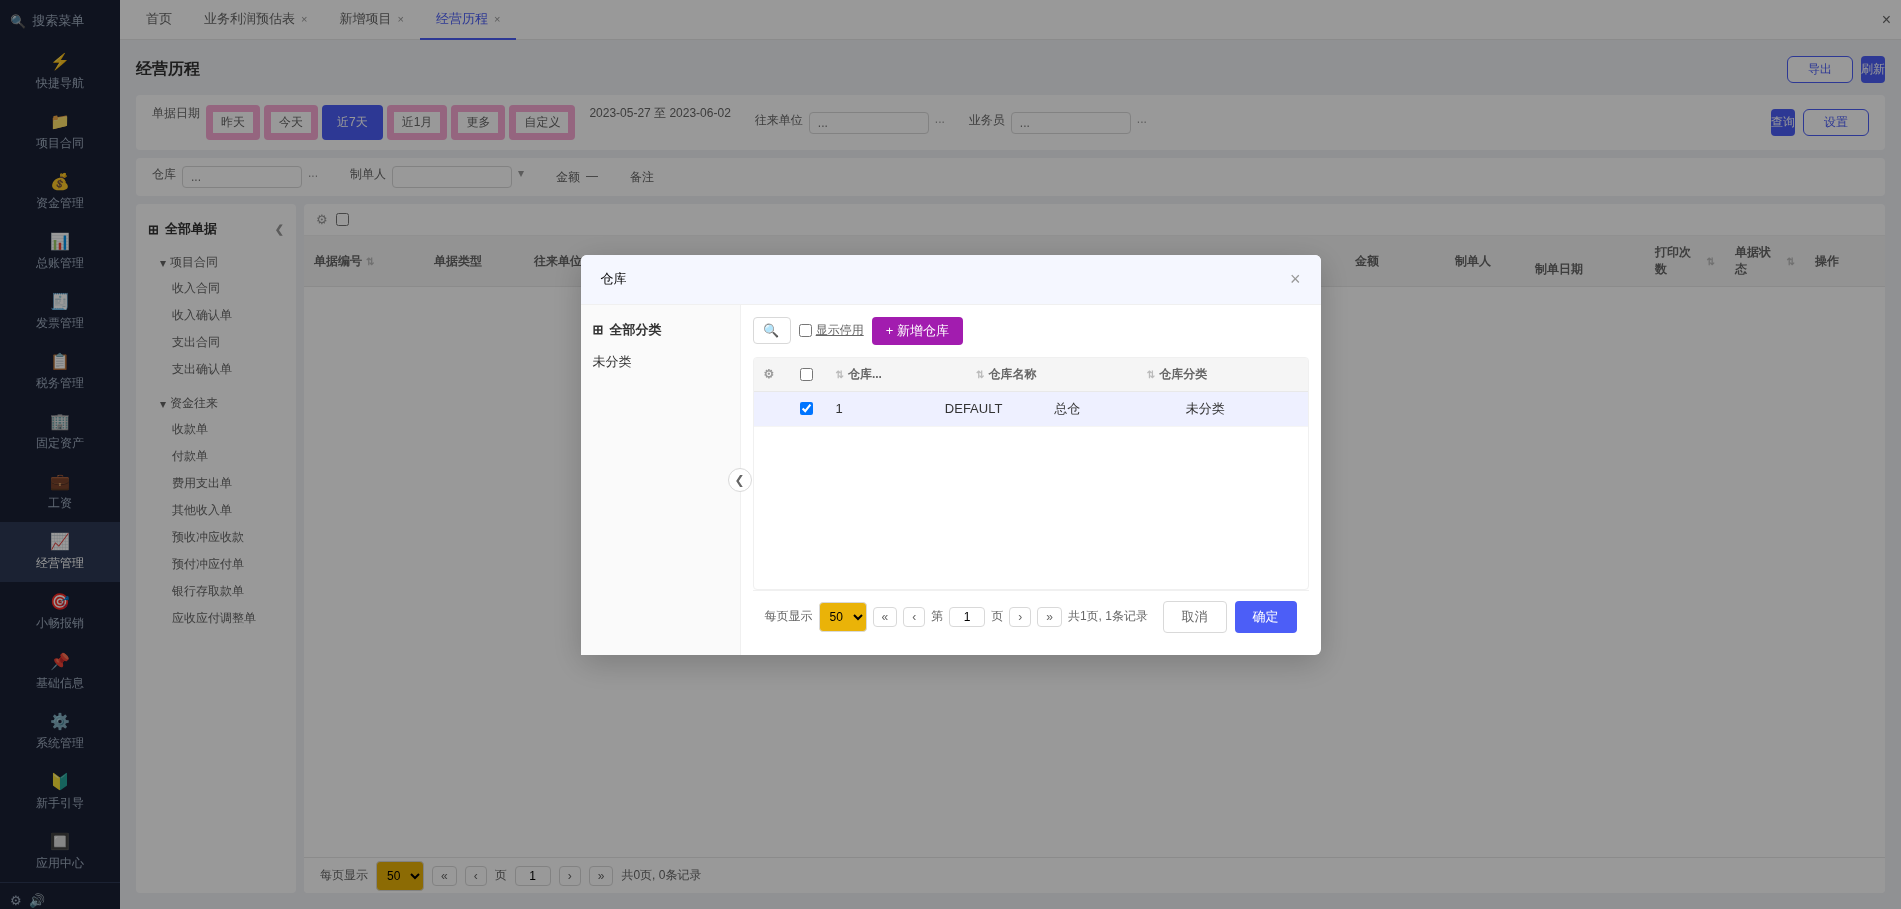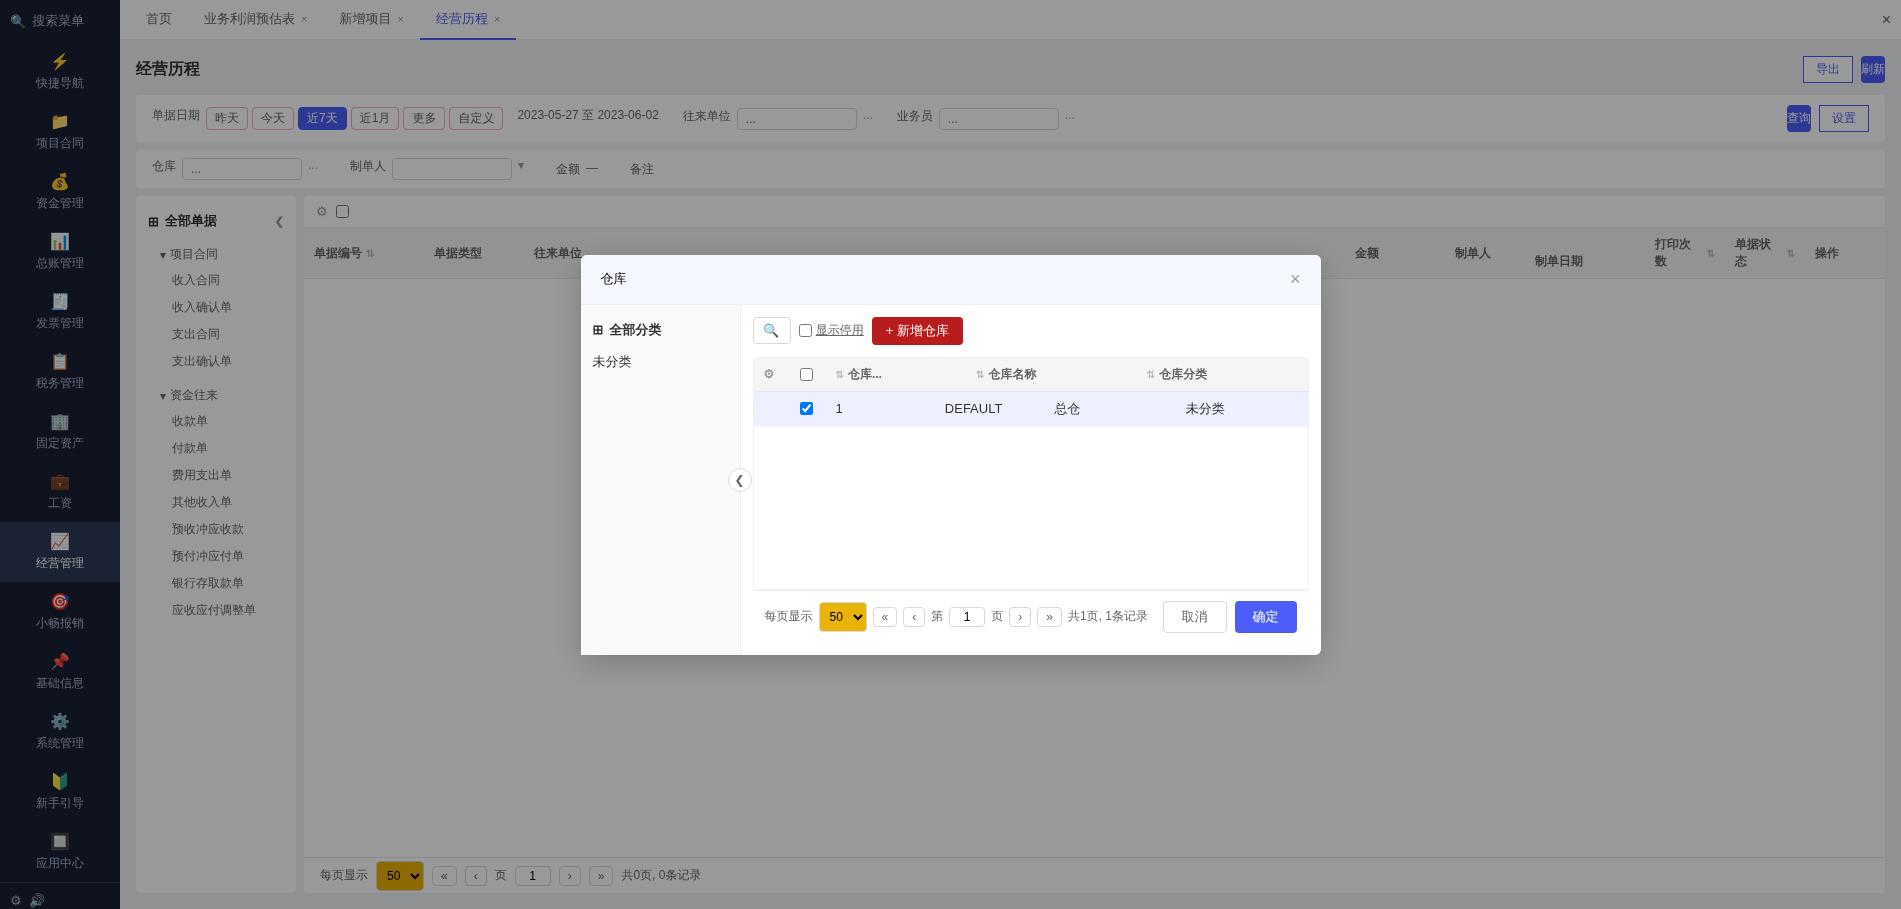--- a/index.html
+++ b/index.html
@@ -43,32 +43,32 @@
     .tab-close { color: #999; font-size: 11px; cursor: pointer; }
     .tab-bar-close { margin-left: auto; cursor: pointer; color: #666; font-size: 16px; }
 
     
     .page-content {
       flex: 1; padding: 16px; overflow: hidden; display: flex; flex-direction: column;
       position: relative;
     }
     .page-title { font-size: 16px; font-weight: 600; color: #333; margin-bottom: 12px; display: flex; justify-content: space-between; align-items: center; }
     .page-actions { display: flex; gap: 8px; }
-    .btn-outline { padding: 4px 12px; border: 1px solid #4c5ef7; color: #4c5ef7; background: #fff; border-radius: 0; cursor: pointer; font-size: 12px; }
+    .btn-outline { padding: 4px 20px; border: 1px solid #4c5ef7; color: #4c5ef7; background: #fff; border-radius: 6px; cursor: pointer; font-size: 12px; }
     .btn-primary { padding: 4px 0; background: #4c5ef7; color: #fff; border: none; border-radius: 4px; cursor: pointer; font-size: 12px; }
 
     
     .filter-row {
       background: #fff; padding: 10px 16px; border-radius: 4px; margin-bottom: 8px;
       display: flex; flex-wrap: wrap; gap: 8px; align-items: center;
     }
     .filter-item { display: flex; align-items: flex-start; gap: 6px; font-size: 12px; color: #666; }
     .filter-label { color: #666; font-size: 12px; }
     .filter-date-btns { display: flex; gap: 4px; }
-    .date-btn { padding: 2px 8px; border: 1px solid #f9a8d4; border-radius: 4px; cursor: pointer; font-size: 12px; color: #666; background: #fff; }
+    .date-btn { padding: 2px 8px; border: 7px solid #f9a8d4; border-radius: 4px; cursor: pointer; font-size: 12px; color: #666; background: #fff; }
     .date-btn.active { background: #4c5ef7; color: #fff; border-color: #4c5ef7; }
     .filter-input { border: 1px solid #d9d9d9; border-radius: 4px; padding: 3px 8px; font-size: 12px; width: 200px; }
     .filter-dots { color: #999; cursor: pointer; }
 
     
     .filter-row2 {
       background: #fff; padding: 8px 16px; border-radius: 4px; margin-bottom: 8px;
       display: flex; gap: 16px; align-items: center;
     }
 
@@ -142,21 +142,21 @@
     .modal-search-input {
       flex: 1; border: 1px solid #d9d9d9; border-radius: 4px; padding: 5px 10px;
       font-size: 13px; outline: none;
     }
     .modal-search-btn {
       padding: 5px 10px; background: #fff; border: 1px solid #d9d9d9;
       border-radius: 4px; cursor: pointer; font-size: 13px;
     }
     .modal-check-label { display: flex; align-items: center; gap: 4px; font-size: 12px; color: #666; cursor: pointer; text-decoration: underline; }
     .modal-add-btn {
-      padding: 5px 14px; background: #b91c1c; color: #fff; border: none;
+      padding: 5px 14px; background: #a21caf; color: #fff; border: none;
       border-radius: 4px; cursor: pointer; font-size: 13px; display: flex; align-items: center; gap: 4px;
     }
     .modal-table { flex: 1; border: 1px solid #f0f0f0; border-radius: 4px; overflow: hidden; }
     .modal-table-header {
       display: flex; background: #f5f5f5; border-bottom: 1px solid #e8e8e8;
     }
     .modal-th { padding: 8px 10px; font-size: 12px; color: #666; font-weight: 600; display: flex; align-items: center; gap: 4px; }
     .modal-th-sort { color: #bbb; font-size: 10px; cursor: pointer; }
     .modal-row {
       display: flex; border-bottom: 1px solid #f5f5f5; cursor: pointer;

